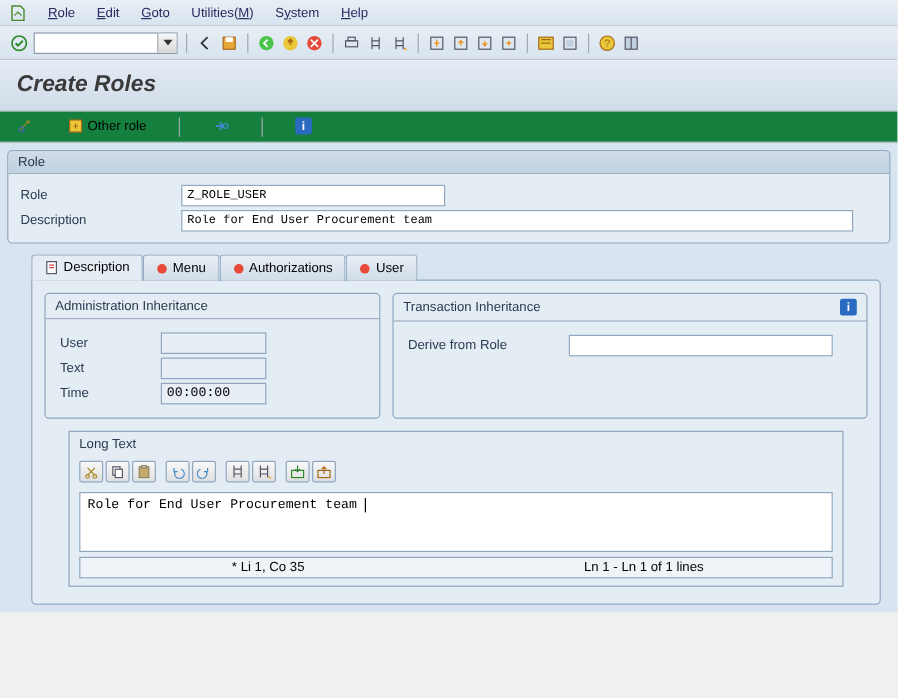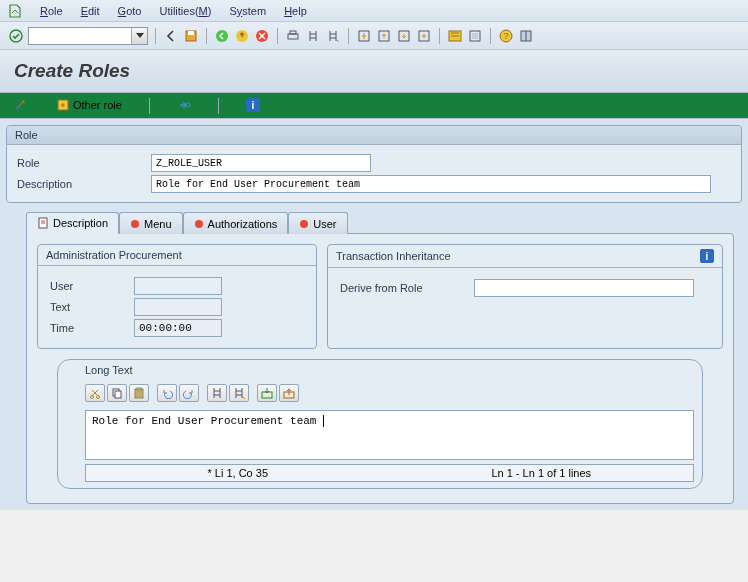--- a/index.html
+++ b/index.html
@@ -27,21 +27,21 @@
 .tabs { display: flex; margin-top: 8px; padding-left: 20px; }
 .tab { padding: 4px 10px; border: 1px solid #8fa8c0; background: linear-gradient(#e8eef5, #d0dce8); margin-right: 0px; display: flex; align-items: center; gap: 4px; border-bottom: none; position: relative; top: 1px; border-radius: 3px 3px 0 0; cursor: default; }
 .tab.active { background: #e4ecf4; z-index: 2; border-bottom: 1px solid #e4ecf4; }
 .tab-content { border: 1px solid #8fa8c0; background: #e4ecf4; padding: 10px; border-radius: 0 4px 4px 4px; margin-left: 20px; margin-right: 8px; }
 .two-col { display: flex; gap: 10px; }
 .box { border: 1px solid #8fa8c0; border-radius: 4px; background: #e4ecf4; flex: 1; }
 .box-header { padding: 4px 8px; border-bottom: 1px solid #a0b0c0; color: #2a3a50; display: flex; justify-content: space-between; align-items: center; }
 .box-body { padding: 8px 12px; }
 .admin-label { width: 80px; display: inline-block; color: #2a3a50; }
 .admin-input { width: 88px; height: 18px; border: 1px solid #8fa8c0; background: #e8eef5; padding: 1px 4px; font-family: 'Courier New', monospace; font-size: 11px; }
-.long-text-panel { border: 1px solid #8fa8c0; border-radius: 13px; margin: 10px 20px 4px 20px; background: #e4ecf4; padding-left: 19px; }
+.long-text-panel { border: 1px solid #8fa8c0; border-radius: 0; margin: 10px 20px 4px 20px; background: #e4ecf4; }
 .lt-header { padding: 4px 8px; color: #2a3a50; }
 .lt-toolbar { padding: 4px 8px; display: flex; gap: 2px; align-items: center; }
 .lt-btn { width: 20px; height: 18px; border: 1px solid #8fa8c0; background: linear-gradient(#f8f8f8, #e0e0e0); display: flex; align-items: center; justify-content: center; border-radius: 2px; cursor: default; }
 .lt-text { margin: 4px 8px; border: 1px solid #8fa8c0; background: white; height: 50px; padding: 4px 6px; font-family: 'Courier New', monospace; font-size: 11px; }
 .lt-status { margin: 0 8px 6px 8px; border: 1px solid #8fa8c0; background: #f0f4f8; display: flex; height: 18px; align-items: center; }
 .lt-status span { padding: 0 12px; flex:1; text-align:center; }
 .green-dot { width: 10px; height: 10px; background: #2eb82e; border: 1px solid #1a7a1a; border-radius: 1px; }
 .info-icon { width: 14px; height: 14px; background: #2a6ac0; color: white; font-weight: bold; display: flex; align-items: center; justify-content: center; border-radius: 2px; font-size: 10px; }
 svg { display: block; }
 </style>
@@ -251,21 +251,21 @@
         <svg width="10" height="10">
           <circle cx="5" cy="5" r="4" fill="#e84838"></circle>
         </svg>
         <span>User</span>
       </div>
   </div>
 
   <div class="tab-content">
     <div class="two-col">
       <div class="box" style="flex:0 0 280px">
-        <div class="box-header">Administration Procurement</div>
+        <div class="box-header">Administration Inheritance</div>
         <div class="box-body">
           <div class="form-row">
               <span class="admin-label">User</span>
               <input class="admin-input" readonly="" value="" style="">
             </div>
           <div class="form-row">
               <span class="admin-label">Text</span>
               <input class="admin-input" readonly="" value="" style="">
             </div>
           <div class="form-row">

